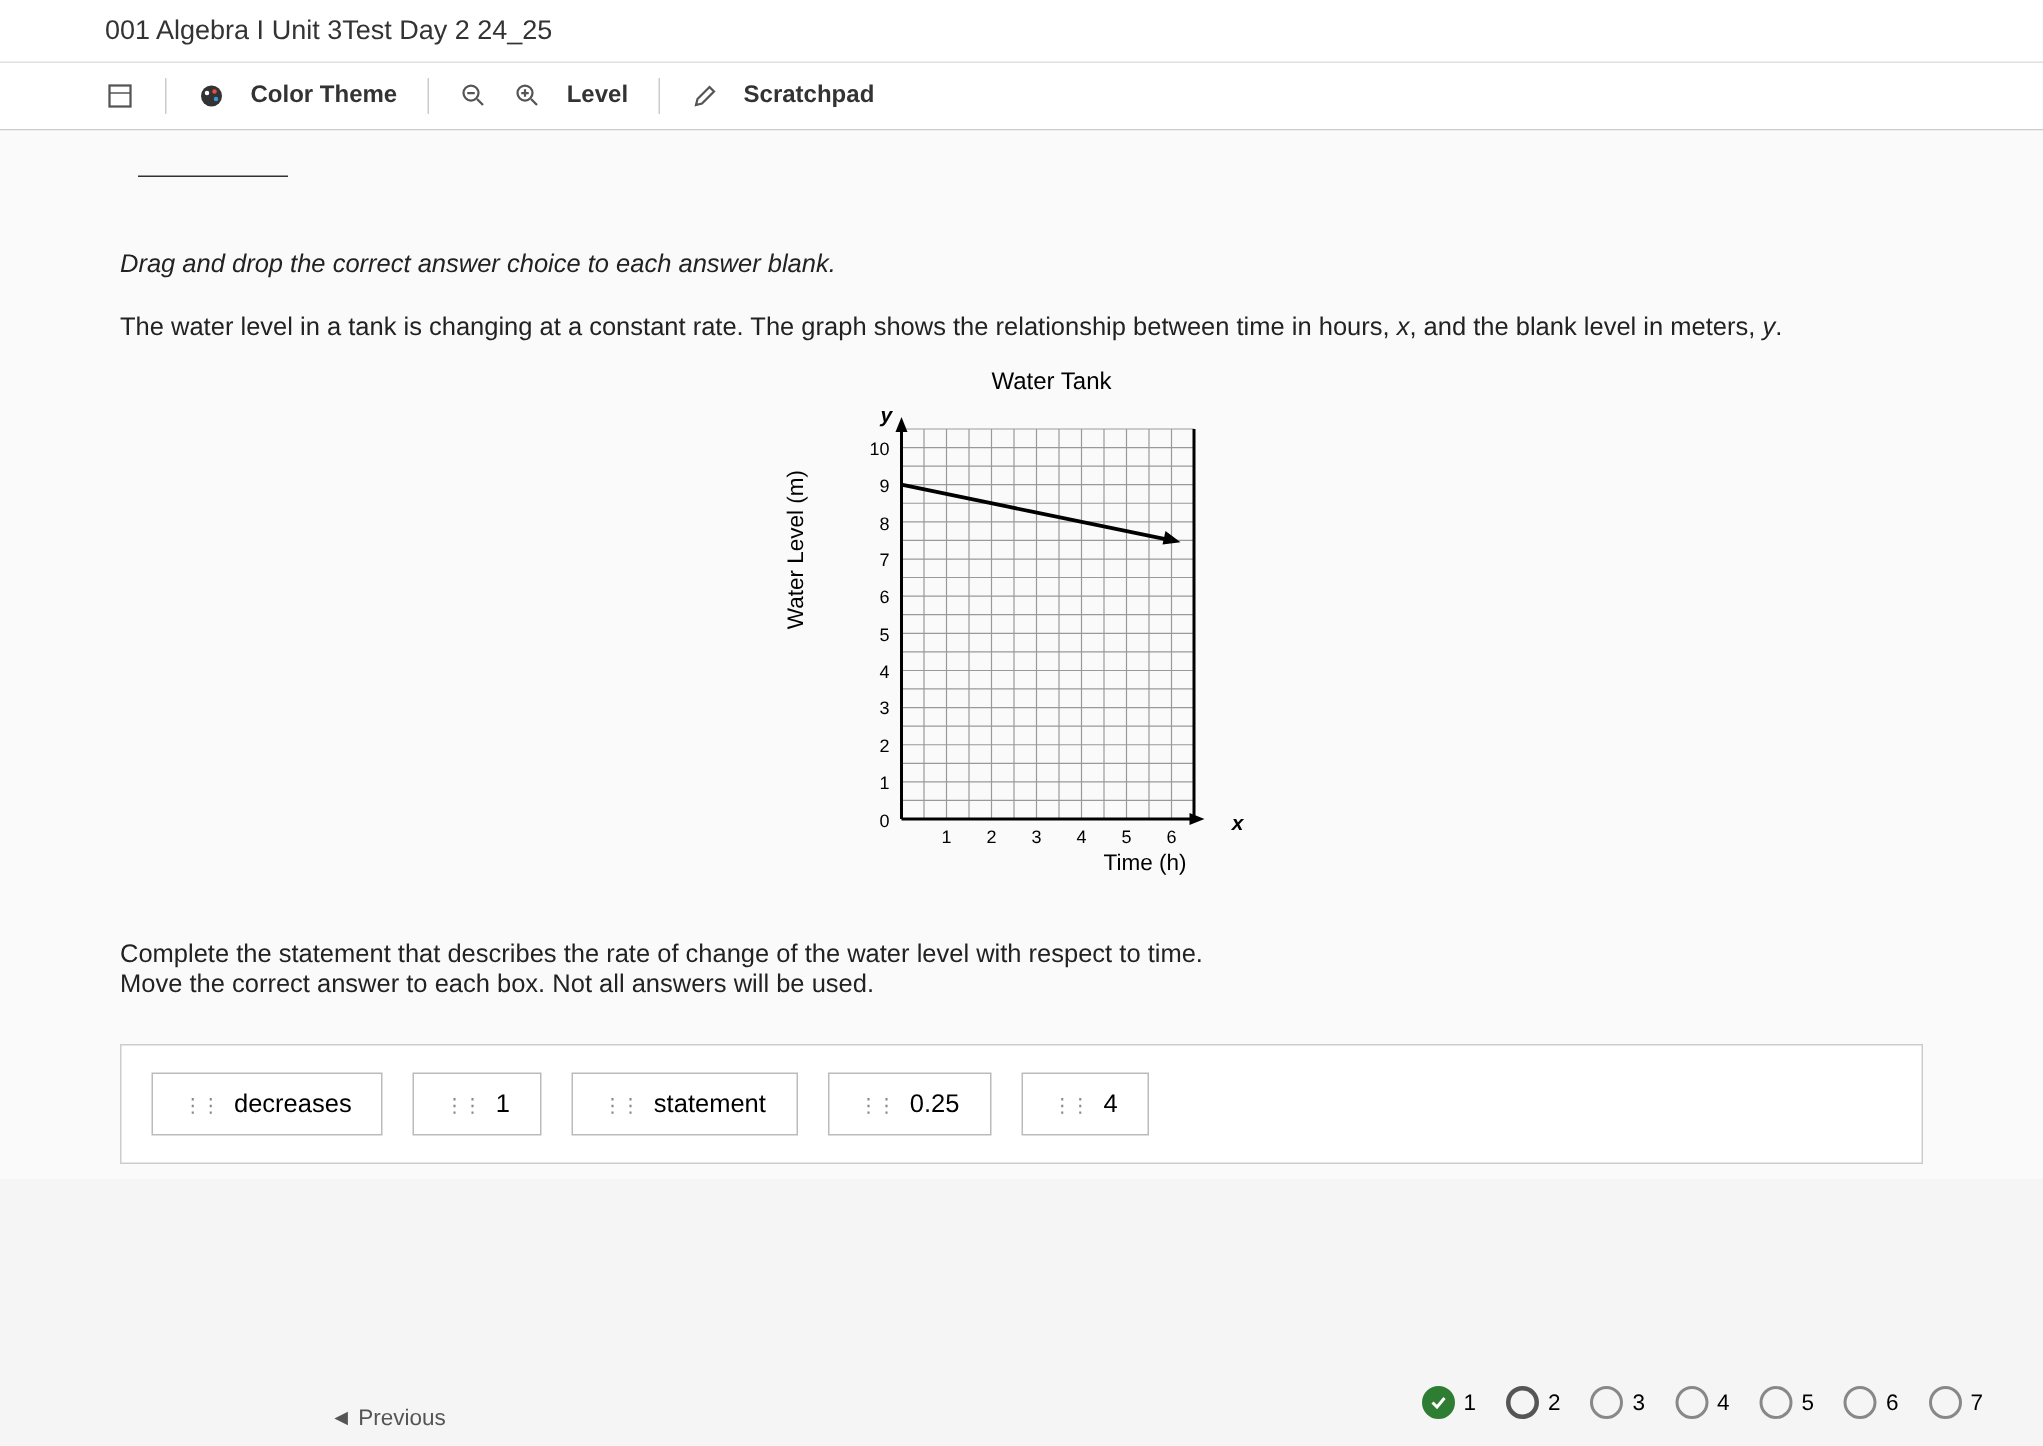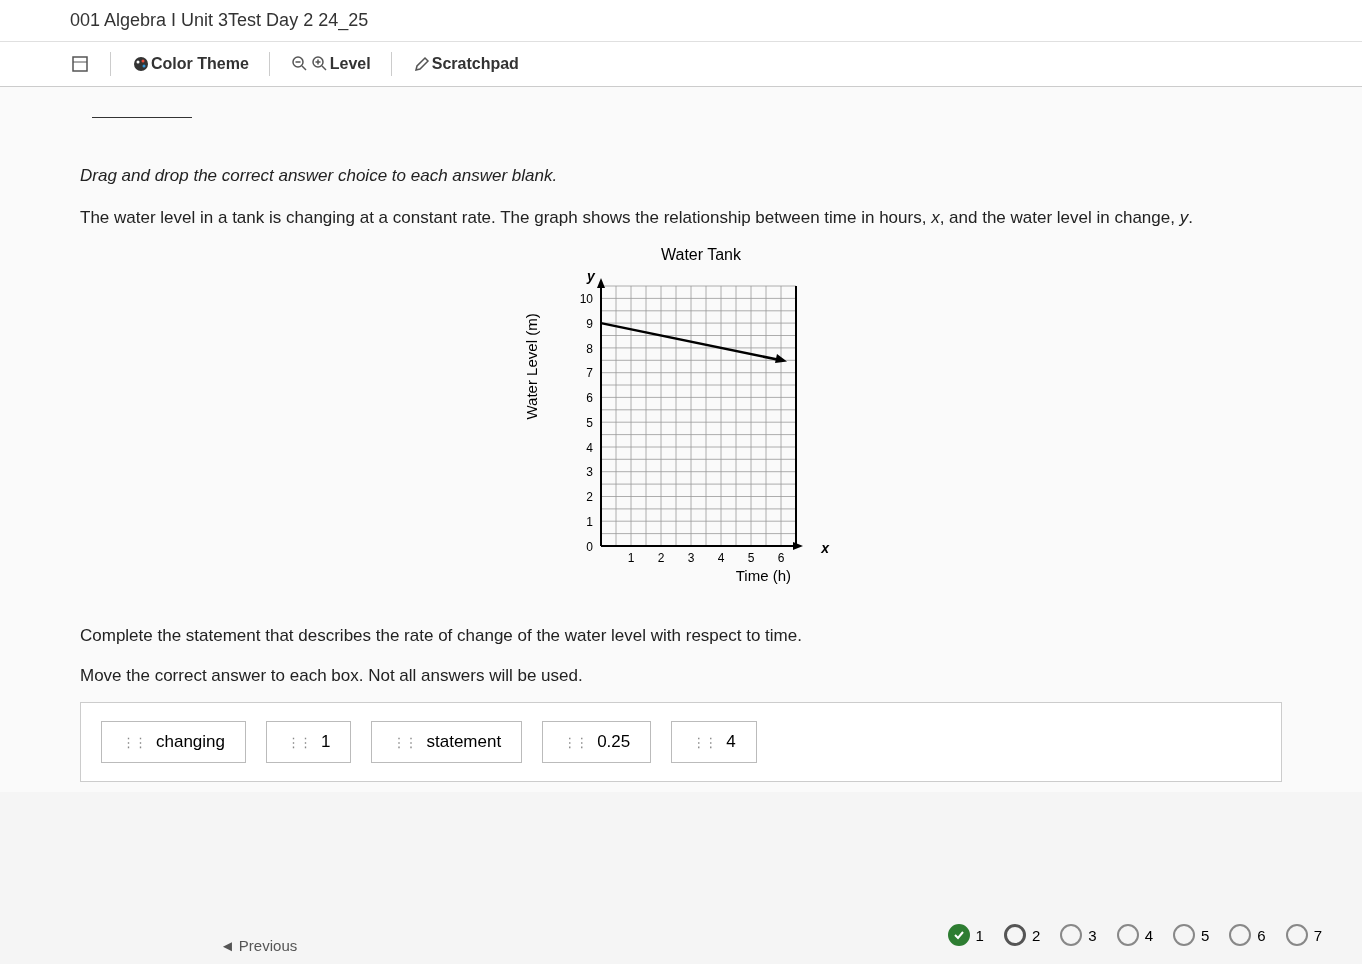--- a/index.html
+++ b/index.html
@@ -25,21 +25,21 @@
       background: #fff;
       padding: 10px 70px;
       display: flex;
       align-items: center;
       gap: 20px;
       border-bottom: 1px solid #ccc;
     }
     .toolbar-item {
       display: flex;
       align-items: center;
-      gap: 0;
+      gap: 16px;
       font-size: 16px;
       font-weight: bold;
       color: #333;
       cursor: pointer;
     }
     .toolbar-icon {
       width: 20px;
       height: 20px;
       display: flex;
       align-items: center;
@@ -122,26 +122,25 @@
       position: absolute;
       bottom: 2px;
       left: 60px;
       width: 190px;
       text-align: right;
       font-size: 15px;
     }
     .completion-text {
       font-size: 17px;
       color: #222;
-      margin-bottom: 20px;
     }
     .move-text {
       font-size: 17px;
       color: #222;
-      margin-bottom: 16px;
+      margin-bottom: 30px;
     }
     .answer-bank {
       border: 1px solid #ccc;
       background: #fff;
       padding: 18px 20px;
       display: flex;
       gap: 20px;
       align-items: center;
     }
     .answer-chip {
@@ -265,21 +264,21 @@
     <span>Scratchpad</span>
   </div>
 </div>
 
 <div class="content">
   <div class="blank-line"></div>
 
   <div class="instruction-italic">Drag and drop the correct answer choice to each answer blank.</div>
 
   <div class="question-text">
-    <span>The water level in a tank is changing at a constant rate. The graph shows the relationship between time in hours, </span><span class="italic-var">x</span><span>, and the water level in change, </span><span class="italic-var">y</span><span>.</span>
+    <span>The water level in a tank is changing at a constant rate. The graph shows the relationship between time in hours, </span><span class="italic-var">x</span><span>, and the blank level in meters, </span><span class="italic-var">y</span><span>.</span>
   </div>
 
   <div class="chart-container">
     <div class="chart-box">
       <div class="chart-title">Water Tank</div>
       <div class="y-axis-label-char">y</div>
       <div class="ylabel">Water Level (m)</div>
       <svg width="260" height="310" viewBox="0 0 260 310" style="position:absolute;top:20px;left:30px;">
 
         <g stroke="#999" stroke-width="0.8">
@@ -358,21 +357,21 @@
       <div class="xlabel">Time (h)</div>
     </div>
   </div>
 
   <div class="completion-text">Complete the statement that describes the rate of change of the water level with respect to time.</div>
   <div class="move-text">Move the correct answer to each box. Not all answers will be used.</div>
 
   <div class="answer-bank">
     <div class="answer-chip">
       <span class="grip">⋮⋮</span>
-      <span>changing</span>
+      <span>decreases</span>
     </div>
     <div class="answer-chip">
       <span class="grip">⋮⋮</span>
       <span>1</span>
     </div>
     <div class="answer-chip">
       <span class="grip">⋮⋮</span>
       <span>statement</span>
     </div>
     <div class="answer-chip">

